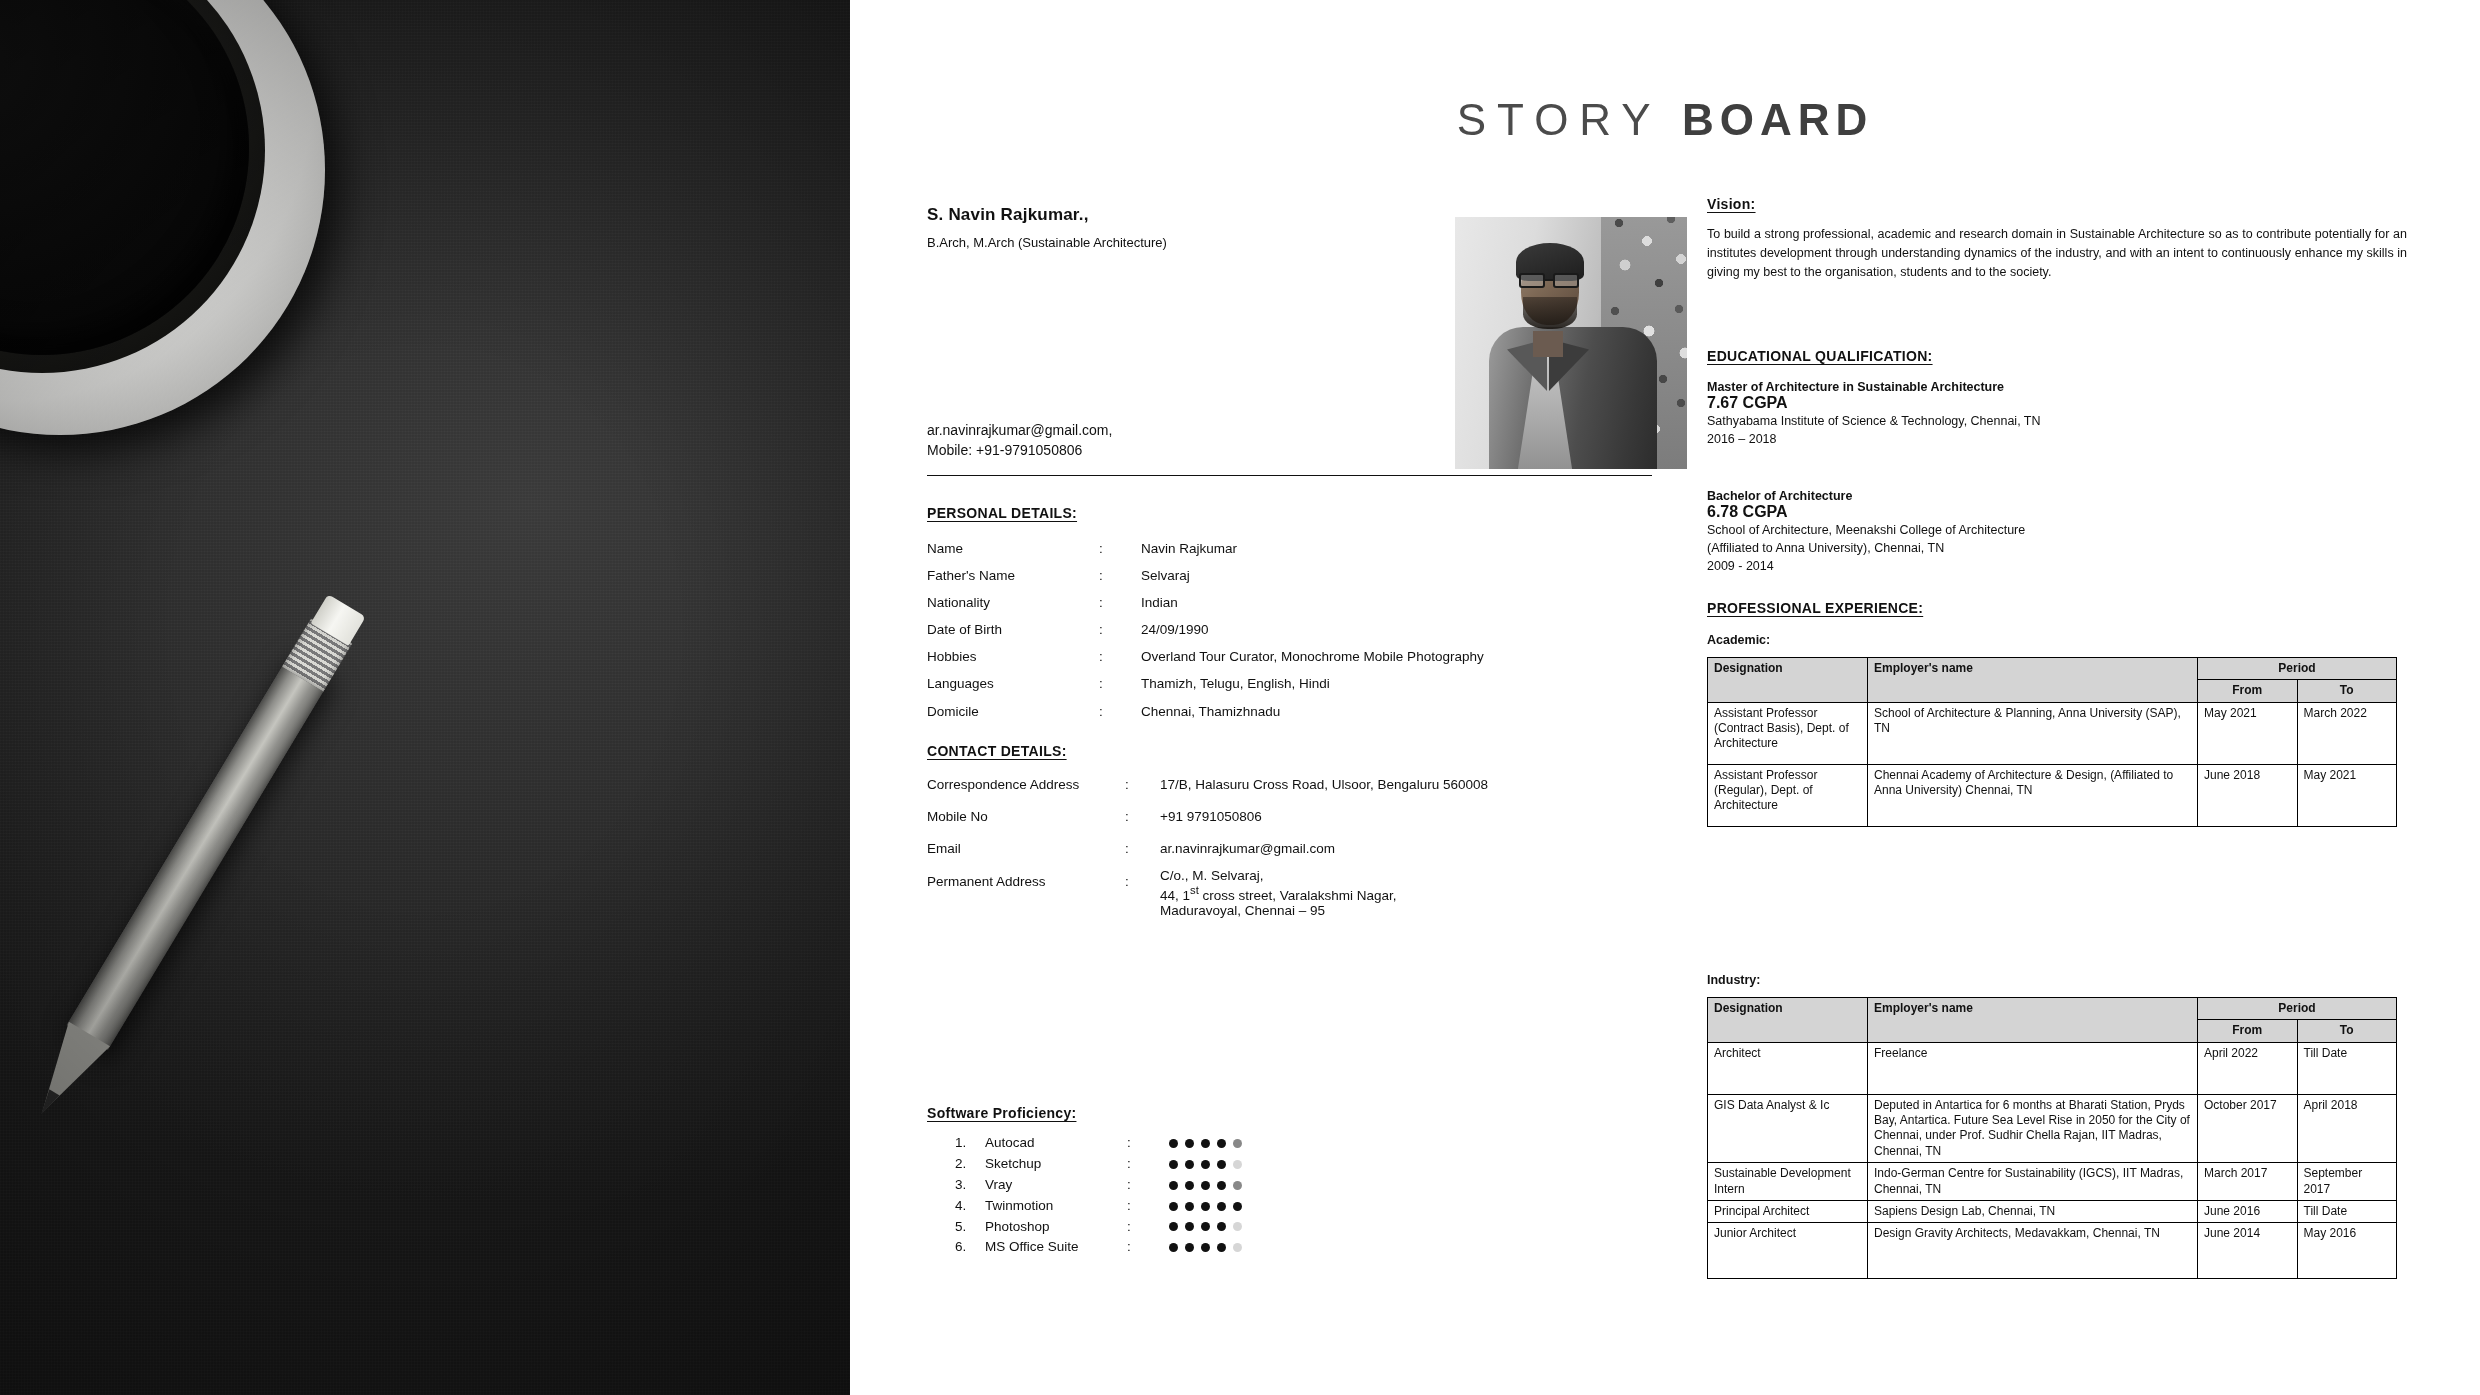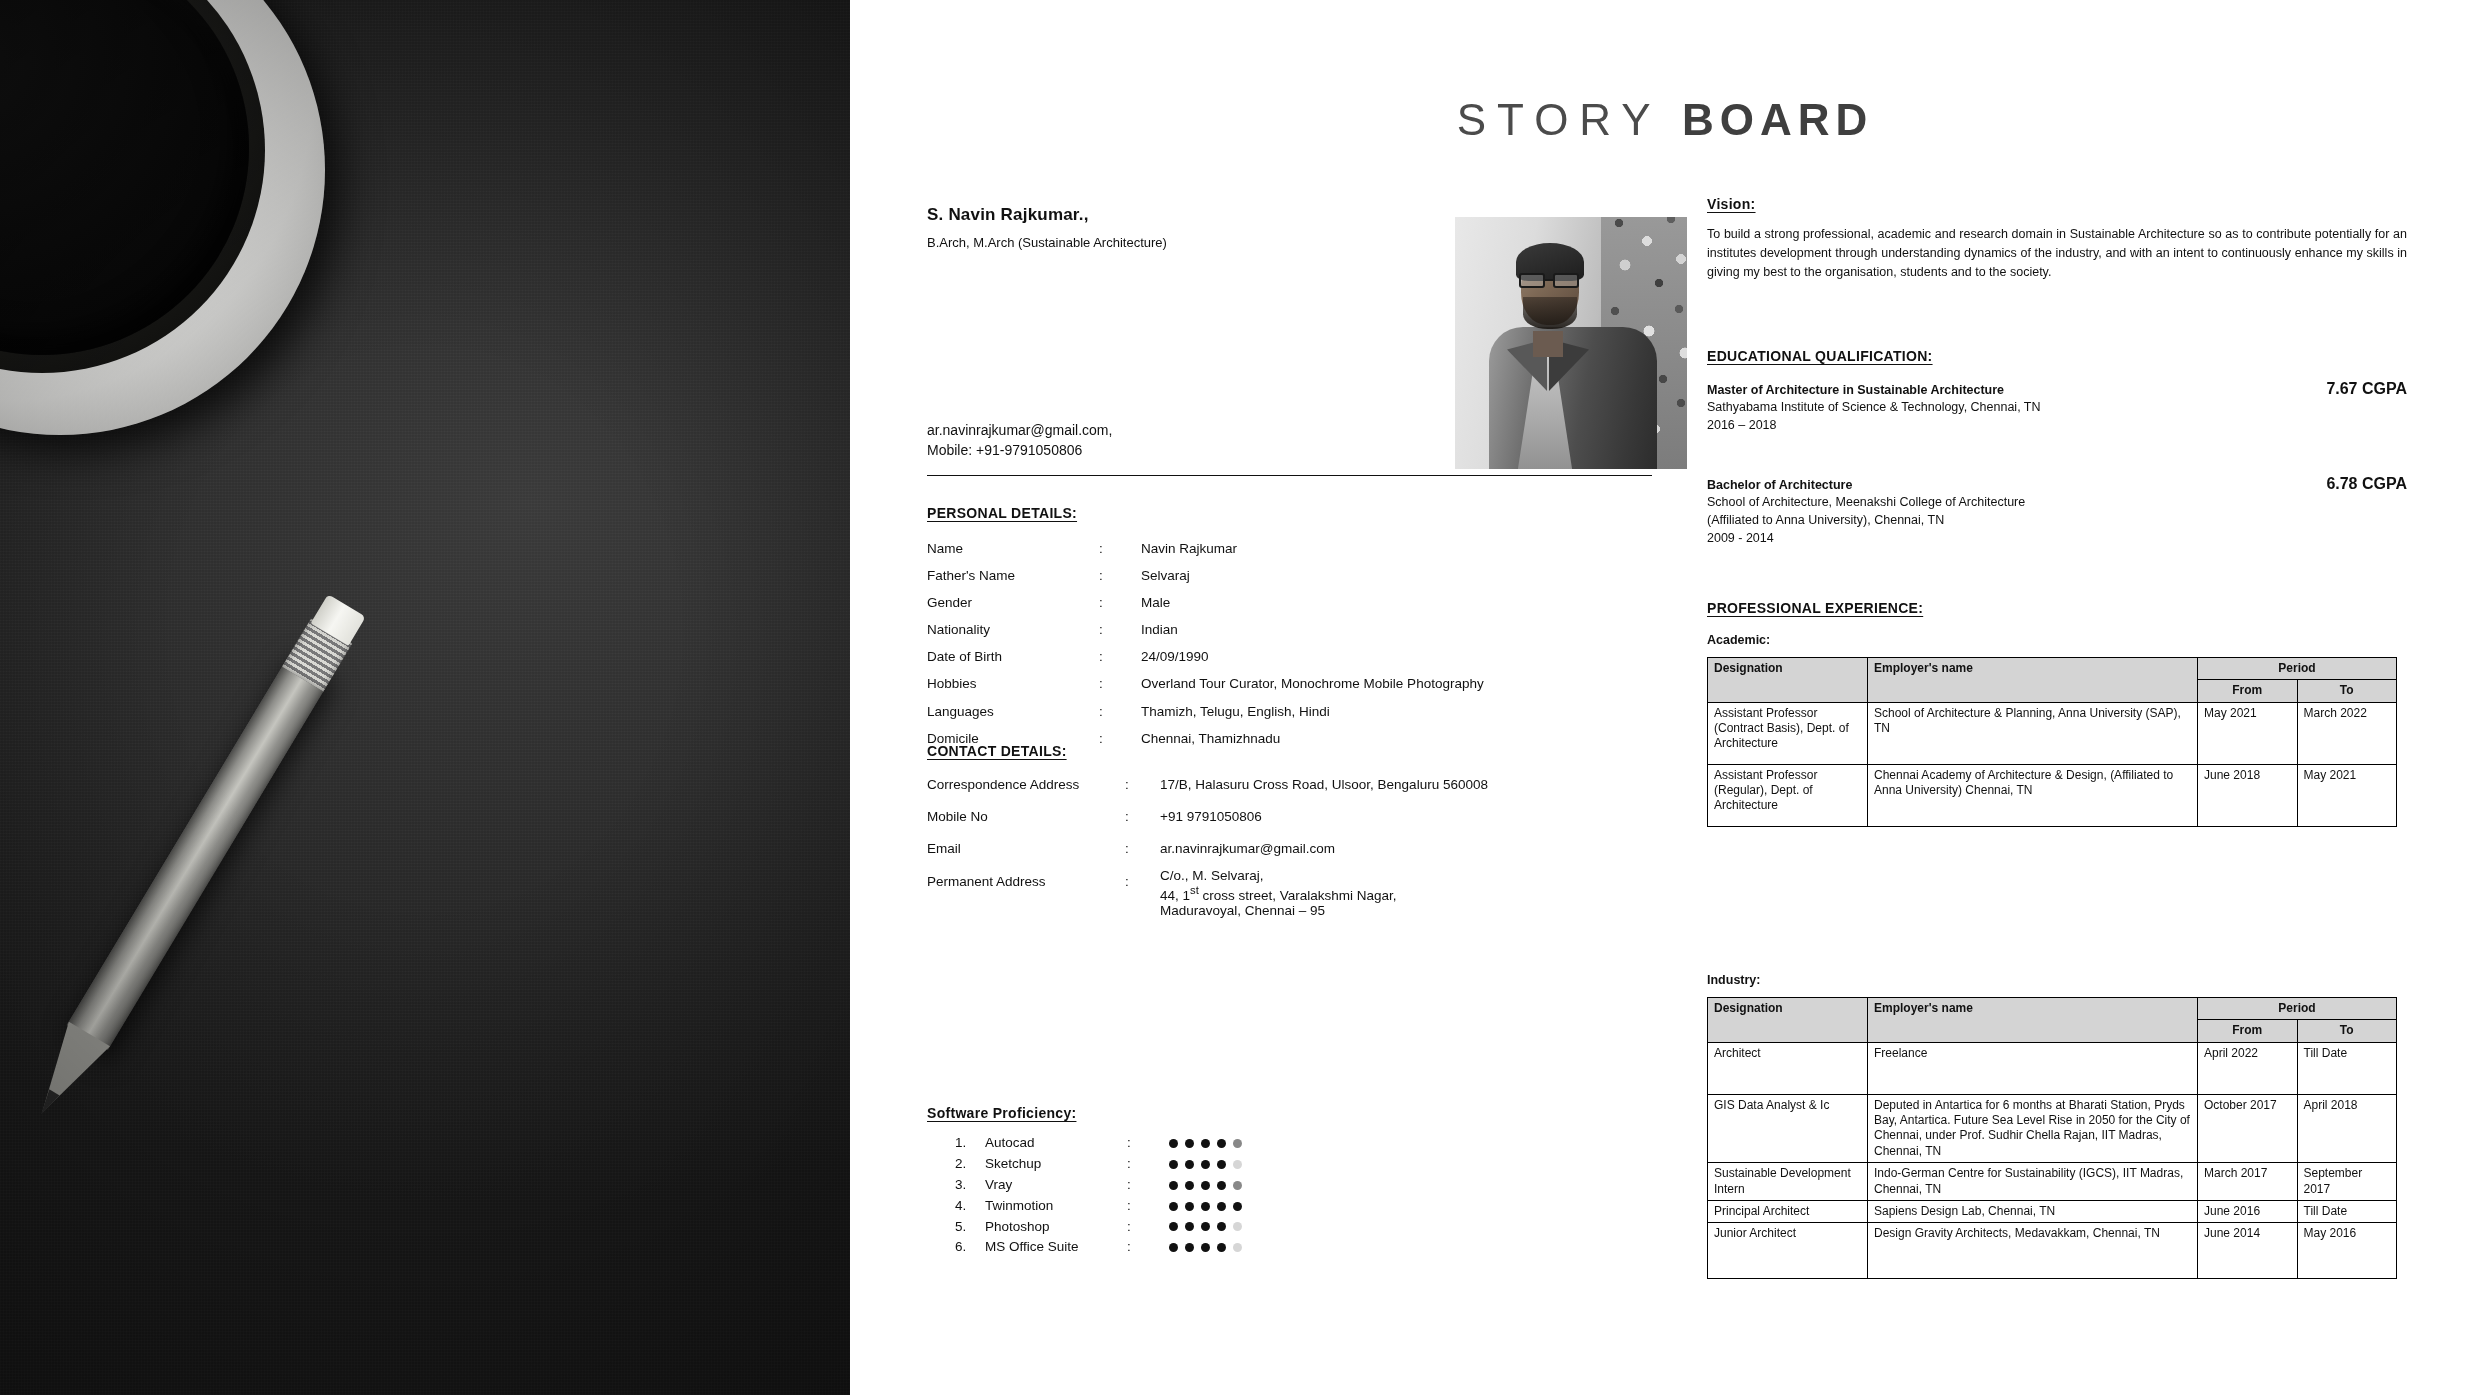--- a/index.html
+++ b/index.html
@@ -225,21 +225,21 @@
   .vision-body {
     margin-top: 13px;
     font-size: 12.5px;
     line-height: 1.52;
     color: #111;
     text-align: justify;
   }
   .edu-wrap { position: absolute; left: 0; top: 152px; width: 700px; }
   .edu-item { margin-top: 16px; position: relative; }
   .edu-item.second { margin-top: 41px; }
-  .edu-row { display: flex; justify-content: space-between; align-items: baseline; }
+  .edu-row { display: flex; align-items: baseline; flex-direction: column; }
   .edu-deg { font-size: 12.5px; font-weight: bold; color: #111; }
   .edu-cgpa { font-size: 16px; font-weight: bold; color: #111; white-space: nowrap; }
   .edu-sub { font-size: 12.5px; color: #111; line-height: 1.35; margin-top: 1px; }
 
   .exp-wrap { position: absolute; left: 0; top: 404px; width: 700px; }
   .sub-head { font-size: 12.5px; font-weight: bold; color: #111; margin-top: 17px; }
   .exp-table {
     border-collapse: collapse;
     width: 690px;
     margin-top: 10px;
@@ -435,25 +435,20 @@
                 <td class="kv-label">Name</td>
                 <td class="kv-colon">:</td>
                 <td>Navin Rajkumar</td>
               </tr>
             <tr>
                 <td class="kv-label">Father's Name</td>
                 <td class="kv-colon">:</td>
                 <td>Selvaraj</td>
               </tr>
             <tr>
-                <td class="kv-label">Gender</td>
-                <td class="kv-colon">:</td>
-                <td>Male</td>
-              </tr>
-            <tr>
                 <td class="kv-label">Nationality</td>
                 <td class="kv-colon">:</td>
                 <td>Indian</td>
               </tr>
             <tr>
                 <td class="kv-label">Date of Birth</td>
                 <td class="kv-colon">:</td>
                 <td>24/09/1990</td>
               </tr>
             <tr>

